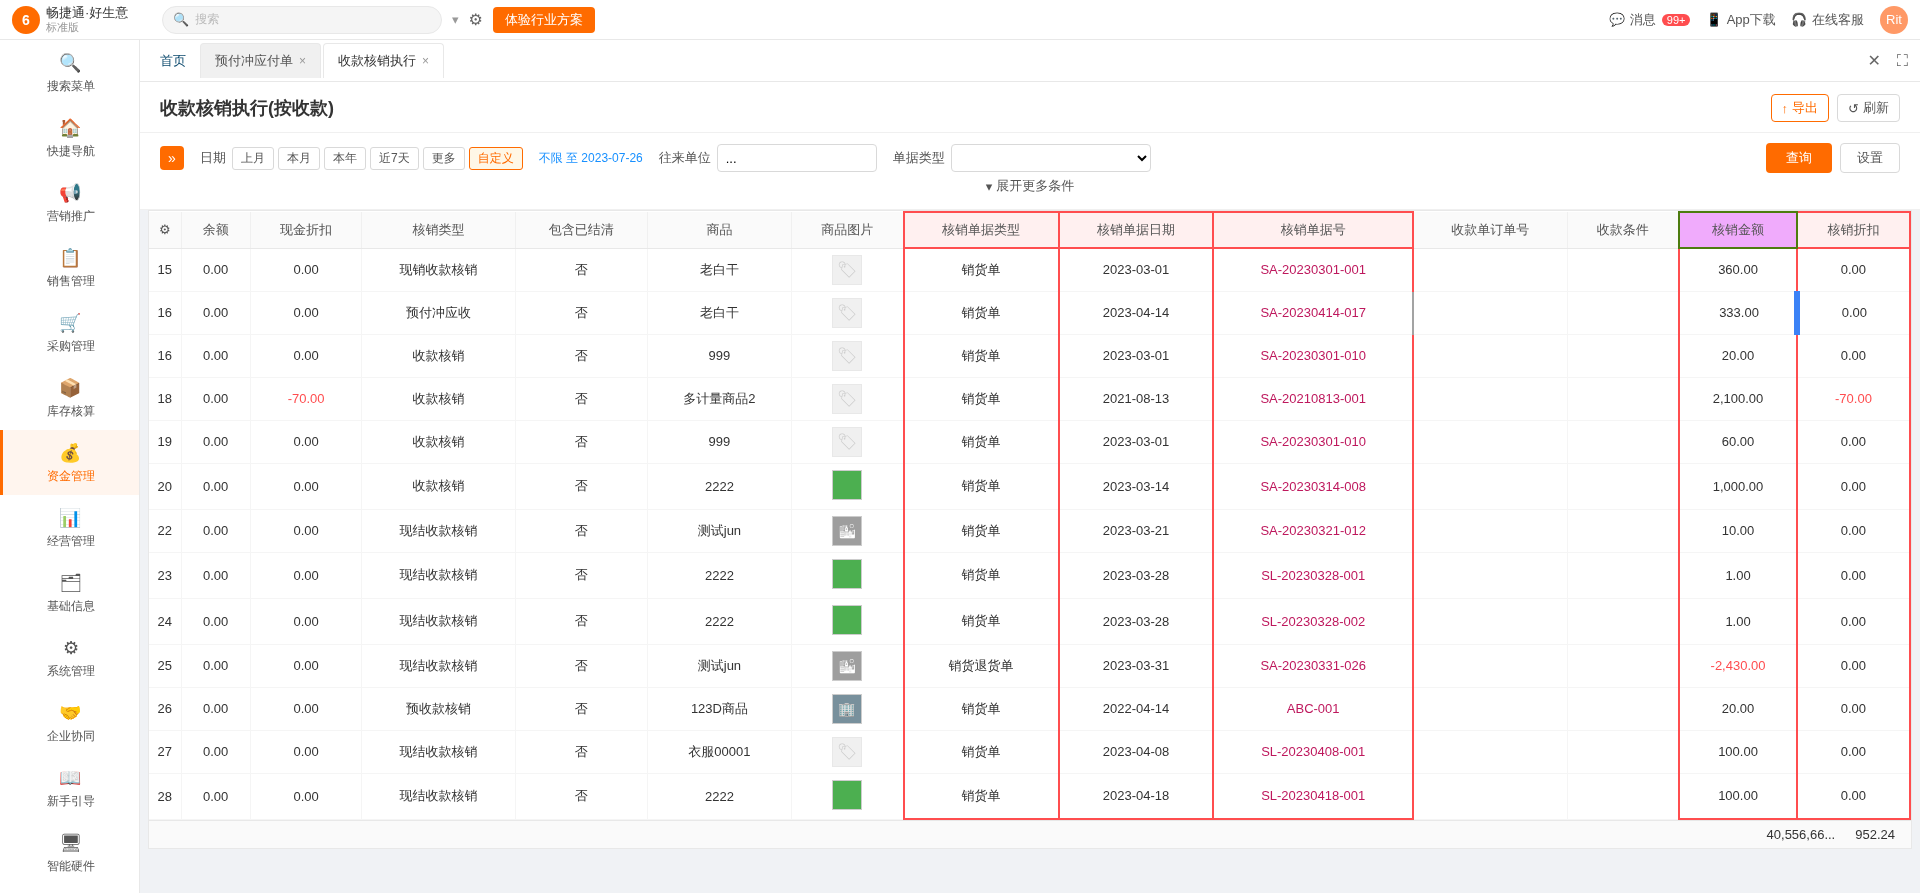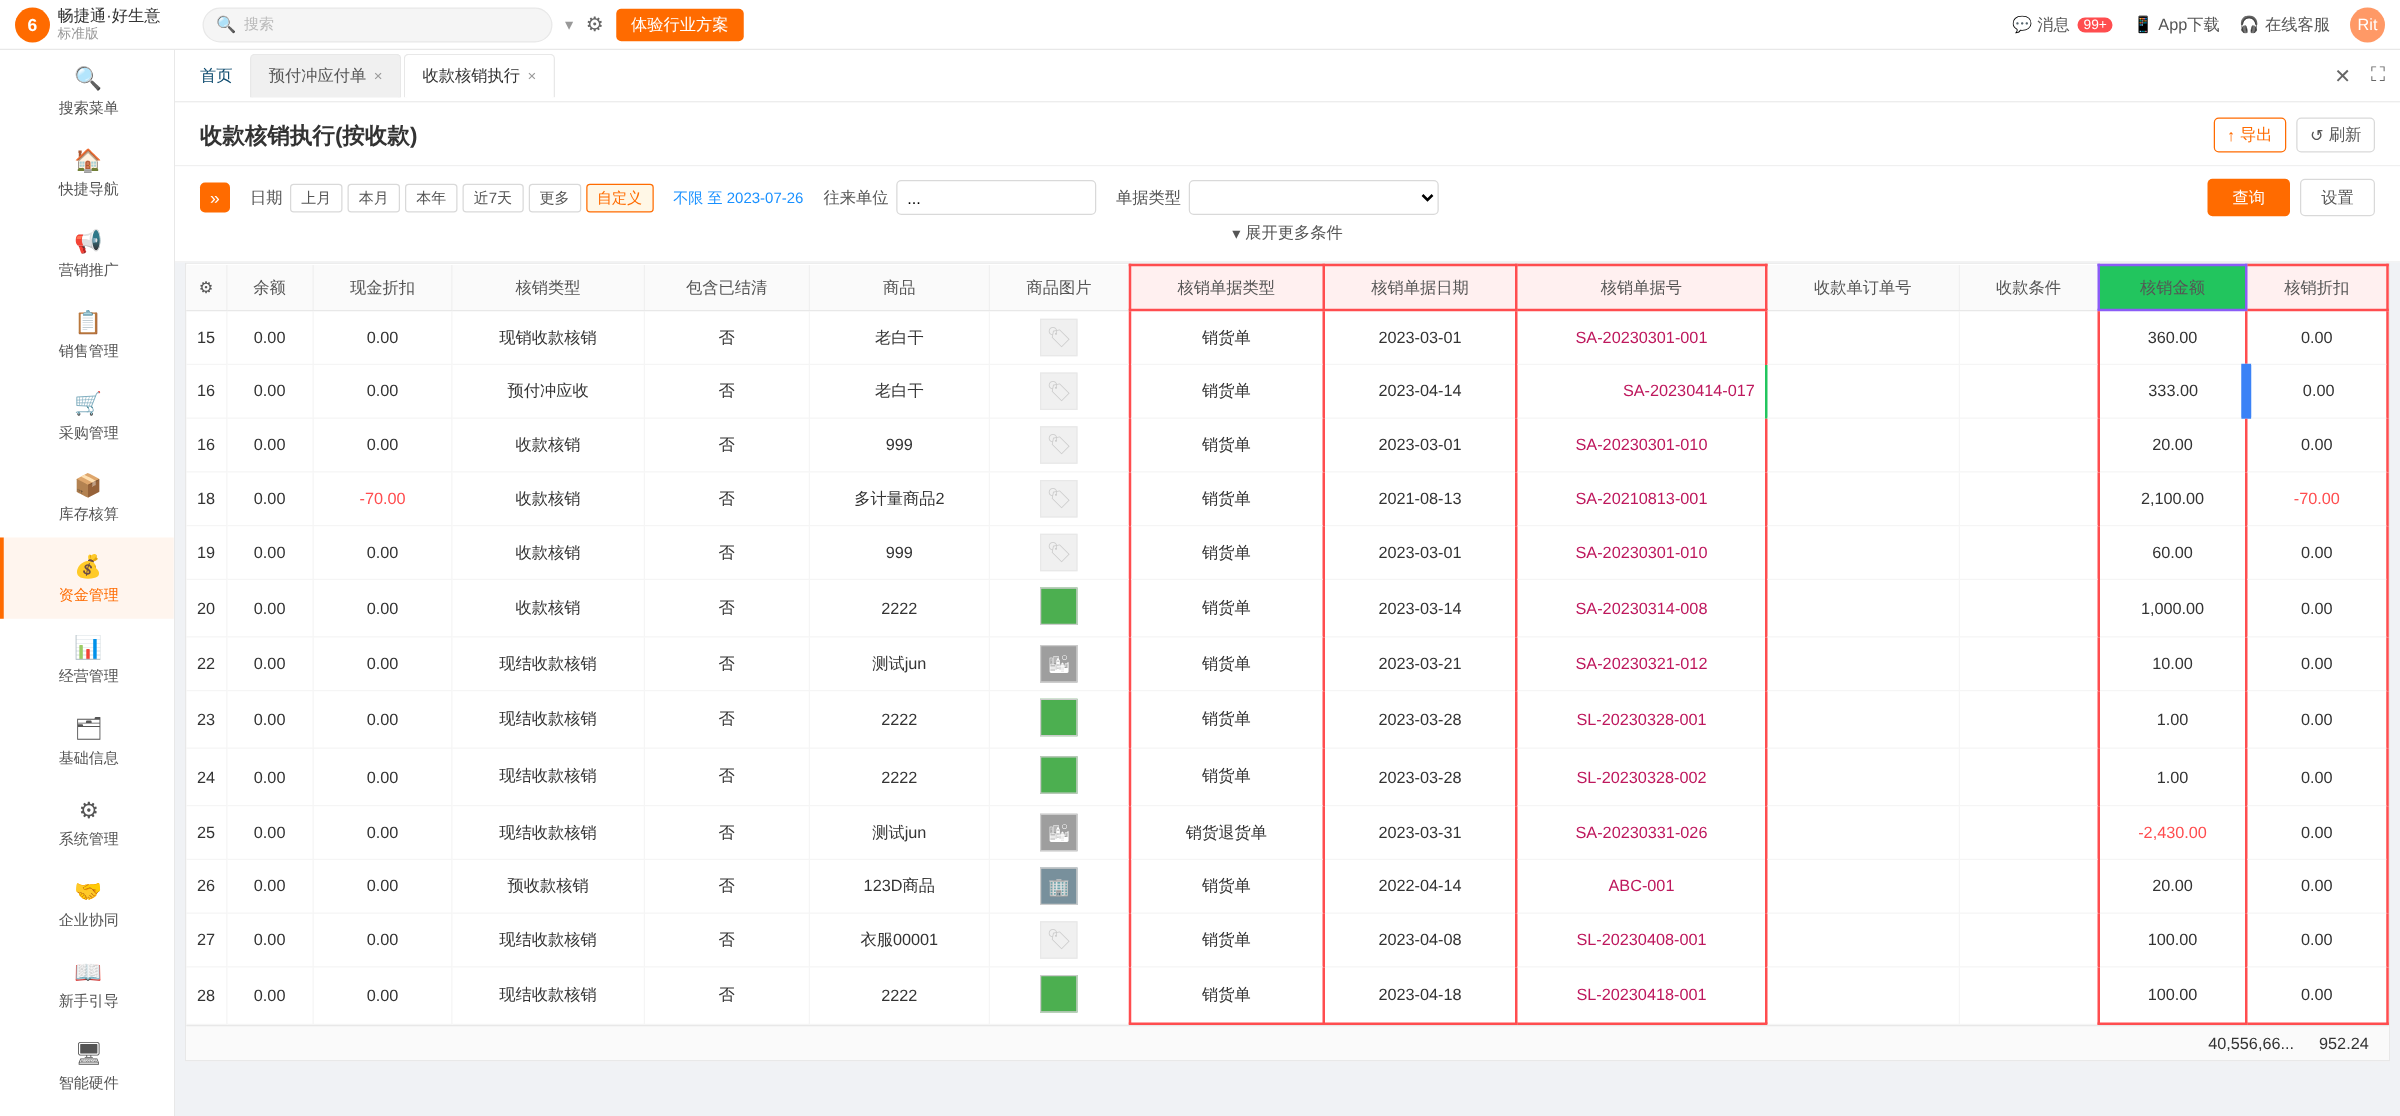--- a/index.html
+++ b/index.html
@@ -270,21 +270,21 @@
               <th>现金折扣</th>
               <th>核销类型</th>
               <th>包含已结清</th>
               <th>商品</th>
               <th>商品图片</th>
               <th style="border: 2px solid #ff4d4f; background:#fff0f0;">核销单据类型</th>
               <th style="border: 2px solid #ff4d4f; background:#fff0f0;">核销单据日期</th>
               <th style="border: 2px solid #ff4d4f; background:#fff0f0;">核销单据号</th>
               <th>收款单订单号</th>
               <th>收款条件</th>
-              <th style="border: 2px solid #8b5cf6; background:#22c55e;">核销金额</th>
+              <th style="border: 2px solid #4d7c0f; background:#f0abfc;">核销金额</th>
               <th style="border: 2px solid #ff4d4f; background:#fff0f0;">核销折扣</th>
             </tr>
           </thead>
           <tbody id="table-body">
           <tr>
       <td>15</td>
       <td>0.00</td>
       <td style="">0.00</td>
       <td>现销收款核销</td>
       <td>否</td>
@@ -301,24 +301,24 @@
               <tr>
       <td>16</td>
       <td>0.00</td>
       <td style="">0.00</td>
       <td>预付冲应收</td>
       <td>否</td>
       <td>老白干</td>
       <td style="text-align:center;"><div class="img-placeholder">🏷</div></td>
       <td style="border-left:2px solid #ff4d4f; border-right:2px solid #ff4d4f;">销货单</td>
       <td style="border-left:2px solid #ff4d4f; border-right:2px solid #ff4d4f;">2023-04-14</td>
-      <td style="border-left:2px solid #ff4d4f; border-right:2px solid #22c55e;text-align:right;"><a class="link-text">SA-20230414-017</a></td>
-      <td></td>
-      <td></td>
-      <td style="border-left:2px solid #ff4d4f; border-right:8px solid #3b82f6;padding-left:12px; ">333.00</td>
+      <td style="border-left:2px solid #ff4d4f; border-right:2px solid #a3a3a3;"><a class="link-text">SA-20230414-017</a></td>
+      <td></td>
+      <td></td>
+      <td style="border-left:2px solid #ff4d4f; border-right:6px solid #3b82f6;padding-left:12px; ">333.00</td>
       <td style="border-left:2px solid #ff4d4f; border-right:2px solid #ff4d4f; ">0.00</td>
     </tr>
               <tr>
       <td>16</td>
       <td>0.00</td>
       <td style="">0.00</td>
       <td>收款核销</td>
       <td>否</td>
       <td>999</td>
       <td style="text-align:center;"><div class="img-placeholder">🏷</div></td>

